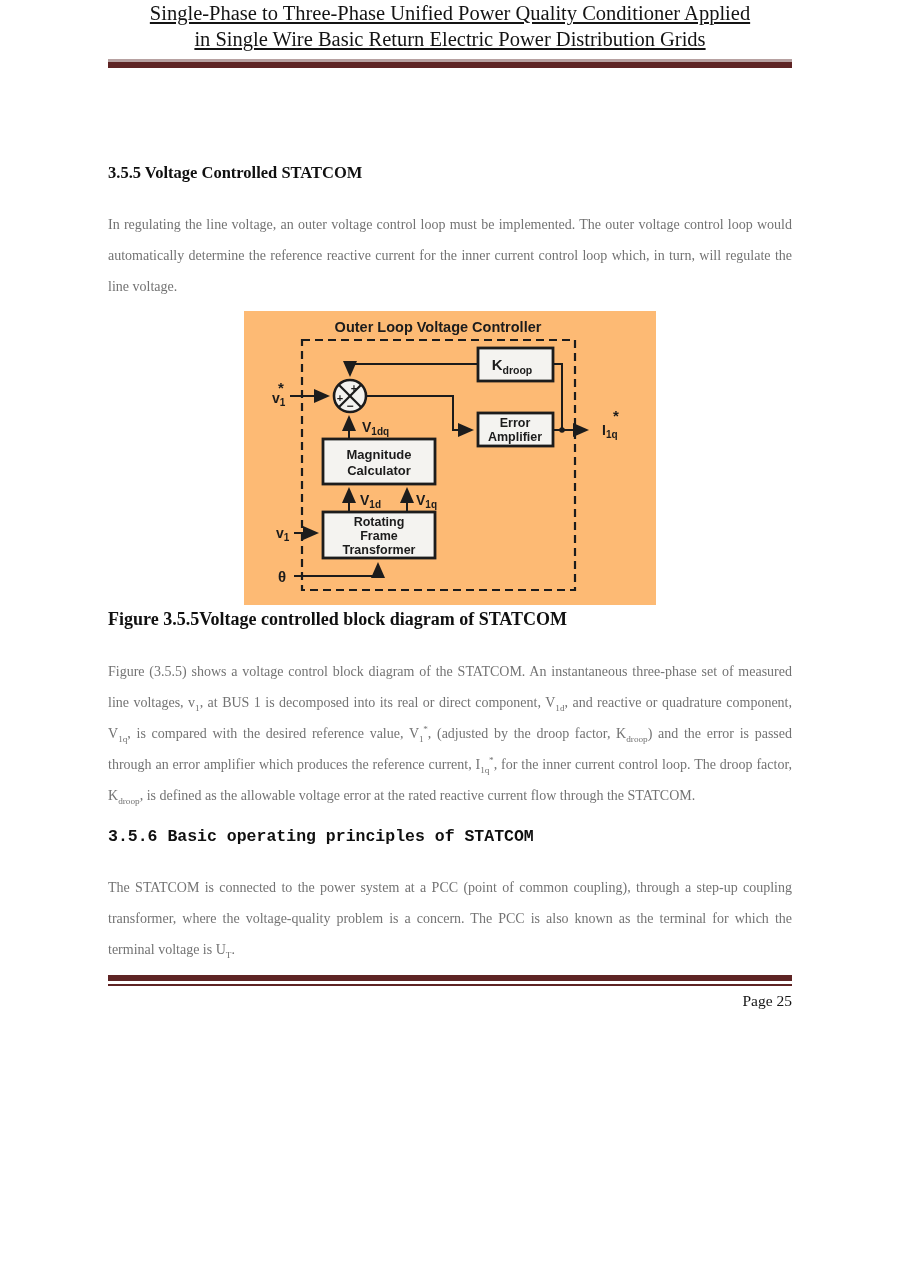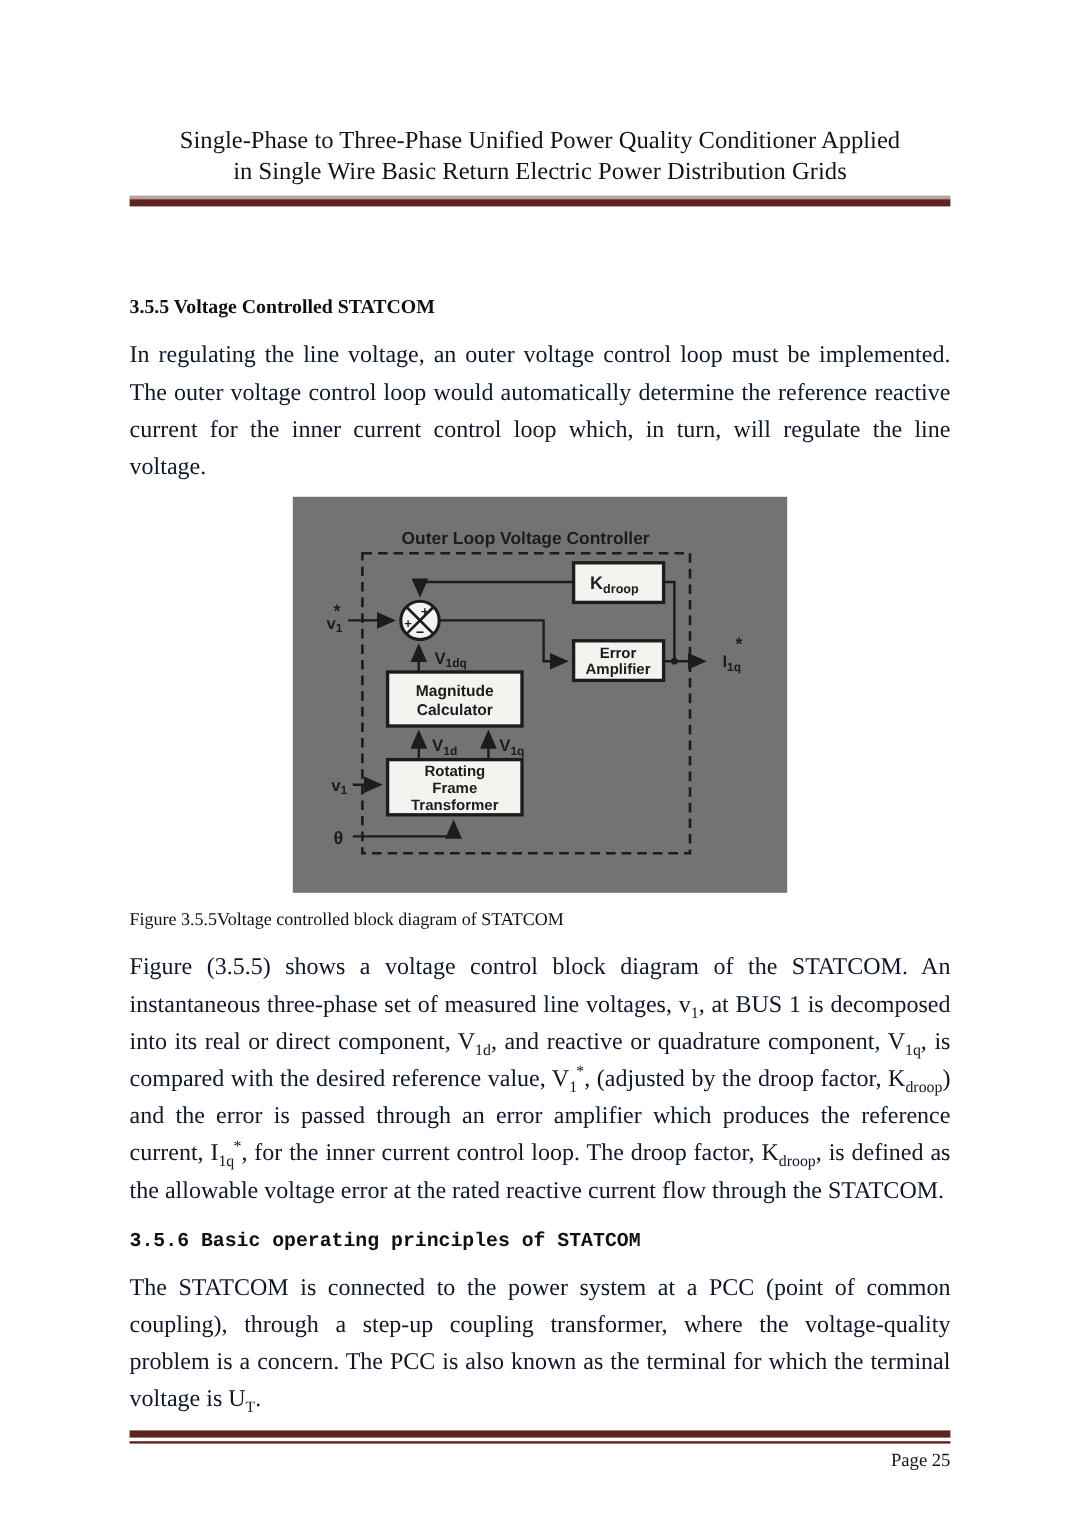--- a/index.html
+++ b/index.html
@@ -7,60 +7,60 @@
     width:900px; height:1273px;
     background:#ffffff;
     color:#111111;
     font-family:"Liberation Serif", serif;
     overflow:hidden;
   }
   .page { padding:0 108px; box-sizing:border-box; }
 
   
   .header-title {
-    padding-top:104px;
     text-align:center;
     font-size:20.5px;
     line-height:26px;
     color:#141414;
+    text-decoration:underline;
   }
   .rule { margin-top:7px; }
   .rule-light { height:3px; background:#b7a1a1; }
   .rule-dark  { height:6px; background:#5e2424; }
 
   
   .heading {
-    margin-top:74px;
+    margin-top:95px;
     font-size:16.5px;
     font-weight:bold;
     color:#101010;
   }
   .heading-2 { margin-top:16px;font-family:Liberation Mono, monospace; }
   .para {
-    margin-top:15px;
-    font-size:20px;
+    margin-top:26px;
+    font-size:14px;
     line-height:31px;
     text-align:justify;
-    color:#0f172a;
+    color:#737373;
   }
   .para sub, .para sup { font-size:66%; line-height:0; }
   .para sub + sup { margin-left:-0.05em; }
 
   
   .figure-wrap {
     margin:9px auto 0 auto;
     width:412px;
-    background:#737373;
-    padding:20px 0;
+    background:#fdba74;
+    padding:2px 0;
   }
   .figure-wrap svg { display:block; margin:0 auto; }
   .fig-caption {
-    margin-top:15px;
-    font-size:15px;
-    font-weight:normal;
+    margin-top:4px;
+    font-size:18px;
+    font-weight:bold;
     color:#101010;
   }
 
   
   .dtxt {
     font-family:"Liberation Sans", sans-serif;
     font-weight:bold;
     fill:#1c1c1c;
   }
 

